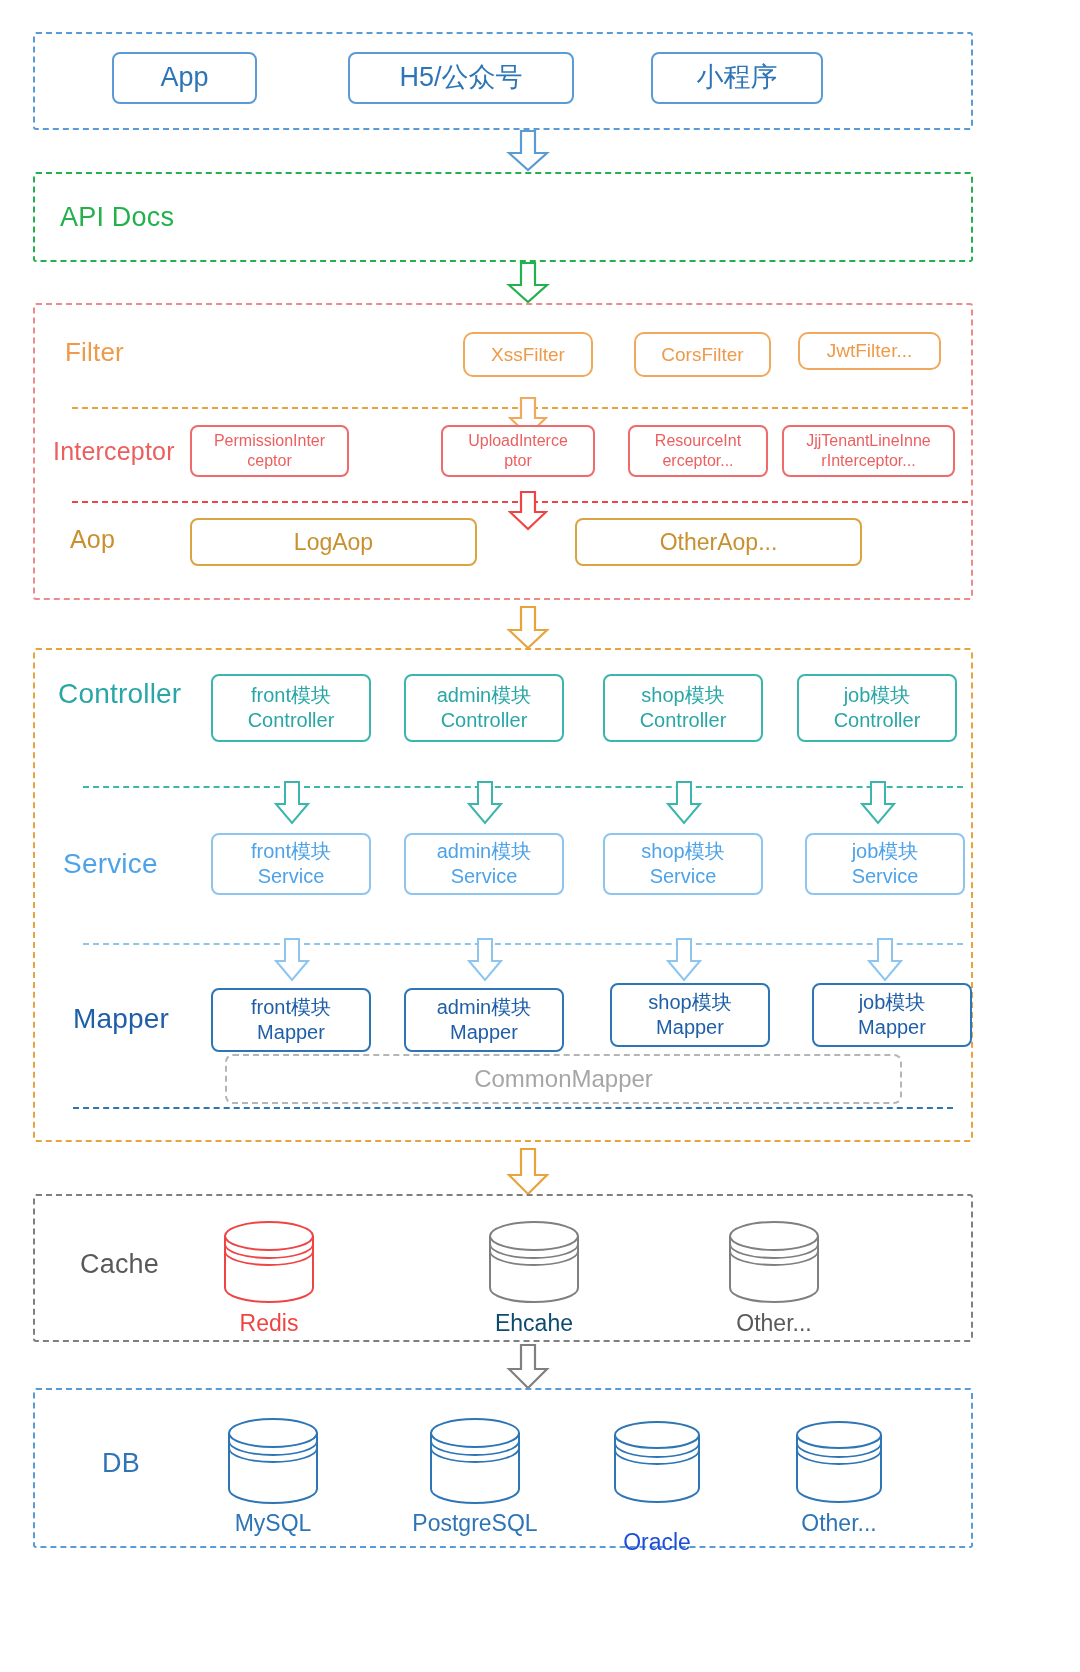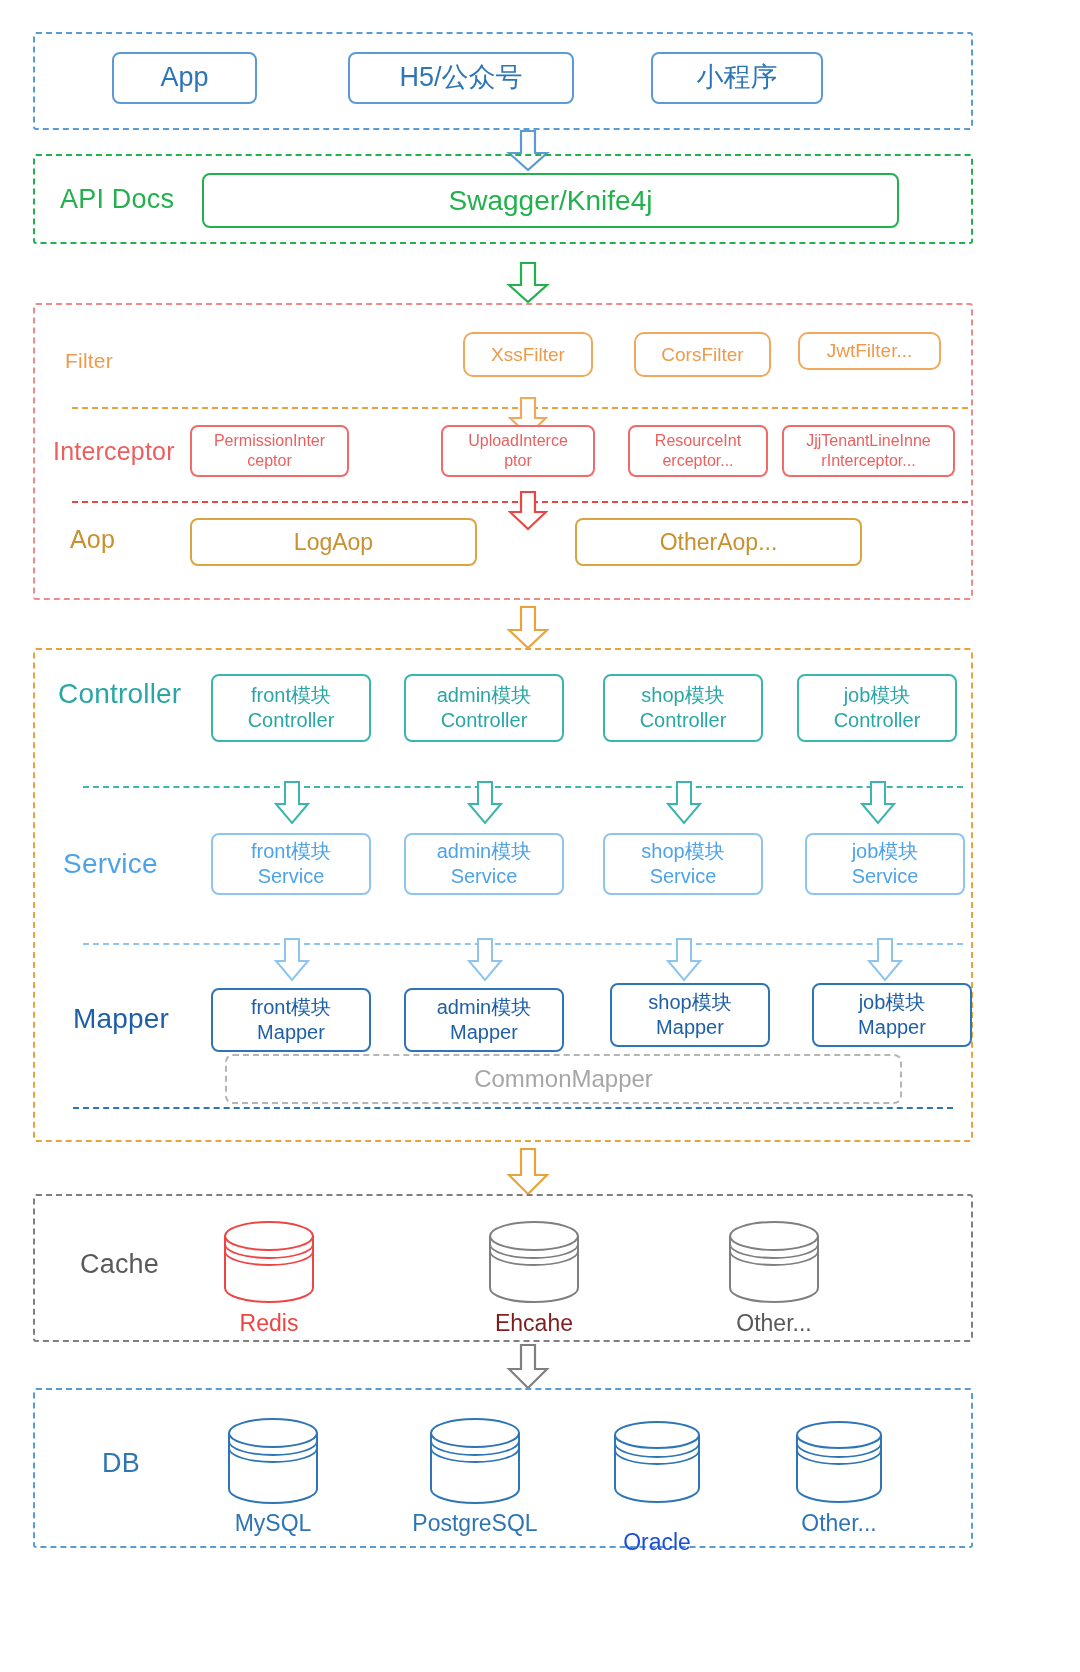--- a/index.html
+++ b/index.html
@@ -103,34 +103,33 @@
     <div class="box client-box" style="left:313px; top:18px; width:226px; height:52px;">H5/公众号</div>
     <div class="box client-box" style="left:616px; top:18px; width:172px; height:52px;">小程序</div>
   </div>
 
   <div class="arrow" style="left:506px; top:130px;">
     <svg width="44" height="42" viewBox="0 0 44 42">
       <polygon points="15,1 29,1 29,23 41,23 22,40 3,23 15,23" fill="#ffffff" stroke="#5b9bd5" stroke-width="2.2"></polygon>
     </svg>
   </div>
 
-  <div class="layer" style="left:33px; top:154px; width:940px; height:90px; border-color:#22b14c;">
+  <div class="layer" style="left:33px; top:172px; width:940px; height:90px; border-color:#22b14c;">
     <div class="layer-label" style="left:25px; top:28px; color:#22b14c;">API Docs</div>
-    <div class="box apidocs-box" style="left:167px; top:17px; width:697px; height:55px;">Swagger/Knife4j</div>
   </div>
 
   <div class="arrow" style="left:506px; top:262px;">
     <svg width="44" height="42" viewBox="0 0 44 42">
       <polygon points="15,1 29,1 29,23 41,23 22,40 3,23 15,23" fill="#ffffff" stroke="#22b14c" stroke-width="2.2"></polygon>
     </svg>
   </div>
 
   <div class="layer" style="left:33px; top:303px; width:940px; height:297px; border-color:#ef8a8a;">
 
-    <div class="layer-label" style="left:30px; top:44px; color:#ef9a4a; font-size:21px;">Filter</div>
+    <div class="layer-label" style="left:30px; top:32px; color:#ef9a4a; font-size:26px;">Filter</div>
     <div class="box filter-box" style="left:428px; top:27px; width:130px; height:45px;">XssFilter</div>
     <div class="box filter-box" style="left:599px; top:27px; width:137px; height:45px;">CorsFilter</div>
     <div class="box filter-box" style="left:763px; top:27px; width:143px; height:38px;">JwtFilter...</div>
 
     <div class="divider" style="left:37px; top:102px; width:896px; border-top-color:#e8a33d;"></div>
 
     <div class="arrow" style="left:473px; top:92px;">
       <svg width="40" height="40" viewBox="0 0 40 40">
         <polygon points="13,1 27,1 27,21 38,21 20,38 2,21 13,21" fill="#ffffff" stroke="#f0a95c" stroke-width="2.2"></polygon>
       </svg>
@@ -268,21 +267,21 @@
     <div class="cyl-label" style="left:186px; top:114px; width:96px; color:#ef4444;">Redis</div>
 
     <div class="cyl" style="left:451px; top:22px;">
       <svg width="96" height="88" viewBox="0 0 96 88">
         <path d="M4,18 L4,70 C4,78 24,84 48,84 C72,84 92,78 92,70 L92,18" fill="#ffffff" stroke="#7f7f7f" stroke-width="2"></path>
         <ellipse cx="48" cy="18" rx="44" ry="14" fill="#ffffff" stroke="#7f7f7f" stroke-width="2"></ellipse>
         <path d="M4,26 C4,34 24,40 48,40 C72,40 92,34 92,26" fill="none" stroke="#7f7f7f" stroke-width="1.8"></path>
         <path d="M4,33 C4,41 24,47 48,47 C72,47 92,41 92,33" fill="none" stroke="#7f7f7f" stroke-width="1.8"></path>
       </svg>
     </div>
-    <div class="cyl-label" style="left:451px; top:114px; width:96px; color:#7f1d1d;">Ehcahe</div>
+    <div class="cyl-label" style="left:451px; top:114px; width:96px; color:#0c4a6e;">Ehcahe</div>
 
     <div class="cyl" style="left:691px; top:22px;">
       <svg width="96" height="88" viewBox="0 0 96 88">
         <path d="M4,18 L4,70 C4,78 24,84 48,84 C72,84 92,78 92,70 L92,18" fill="#ffffff" stroke="#7f7f7f" stroke-width="2"></path>
         <ellipse cx="48" cy="18" rx="44" ry="14" fill="#ffffff" stroke="#7f7f7f" stroke-width="2"></ellipse>
         <path d="M4,26 C4,34 24,40 48,40 C72,40 92,34 92,26" fill="none" stroke="#7f7f7f" stroke-width="1.8"></path>
         <path d="M4,33 C4,41 24,47 48,47 C72,47 92,41 92,33" fill="none" stroke="#7f7f7f" stroke-width="1.8"></path>
       </svg>
     </div>
     <div class="cyl-label" style="left:691px; top:114px; width:96px; color:#595959;">Other...</div>

